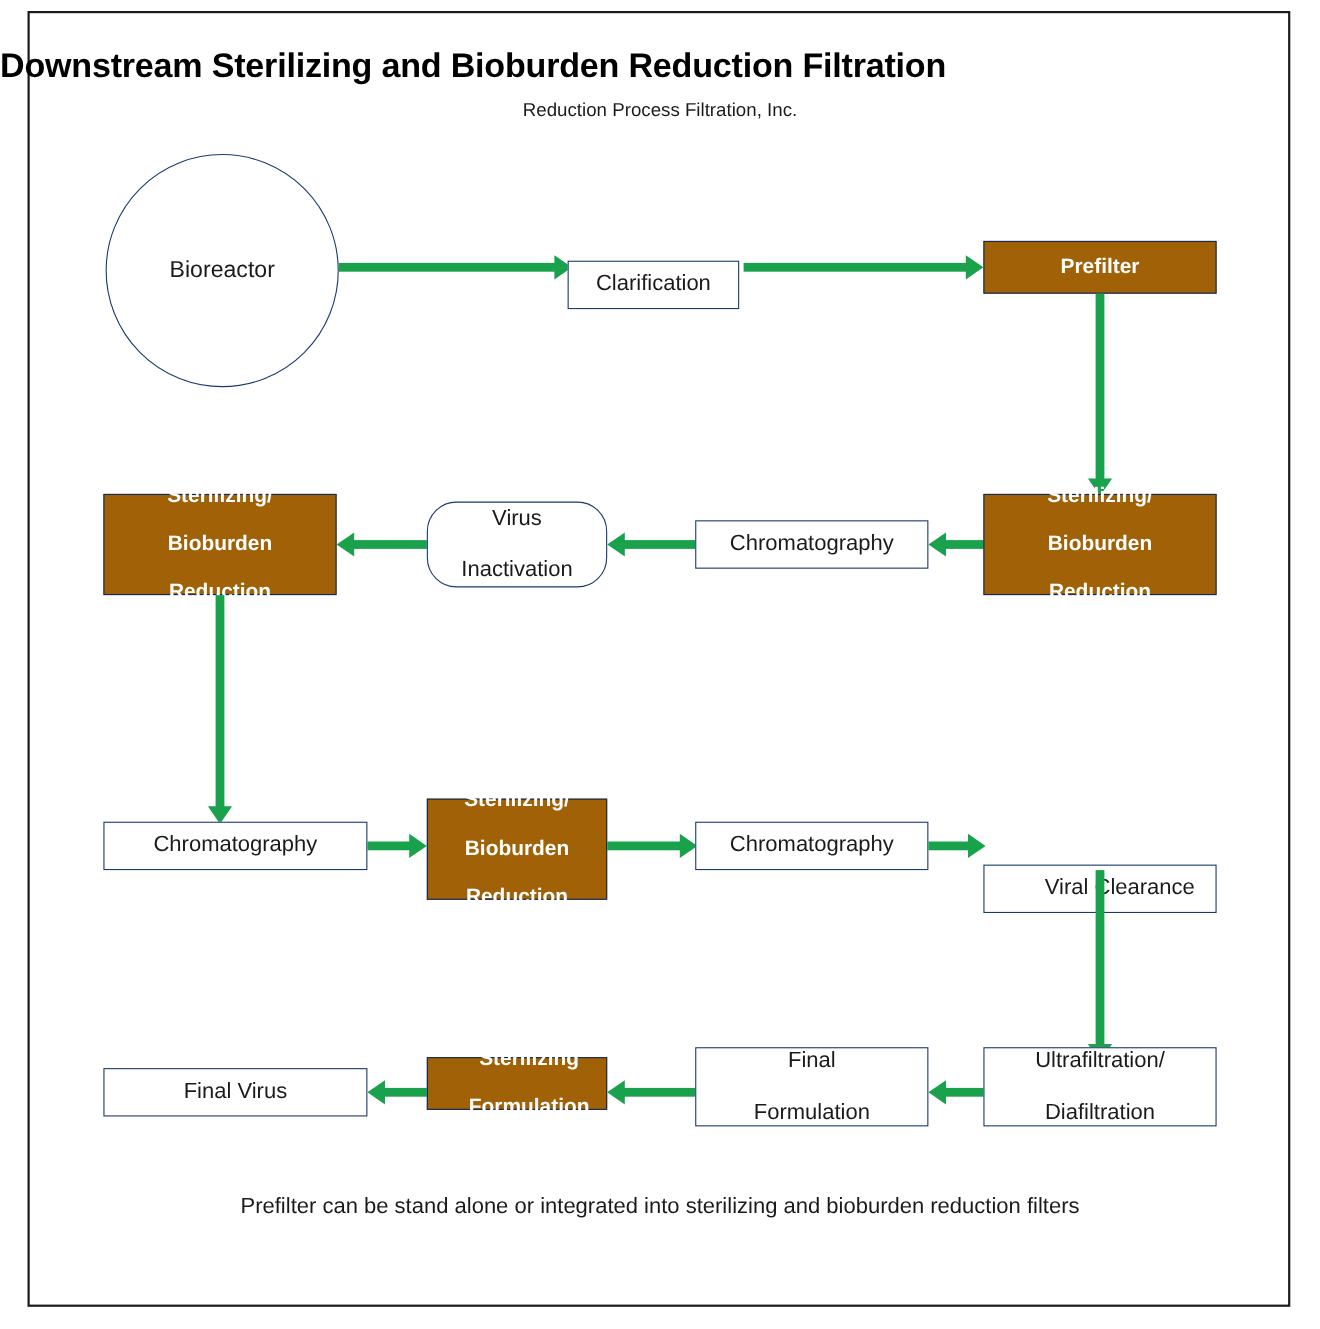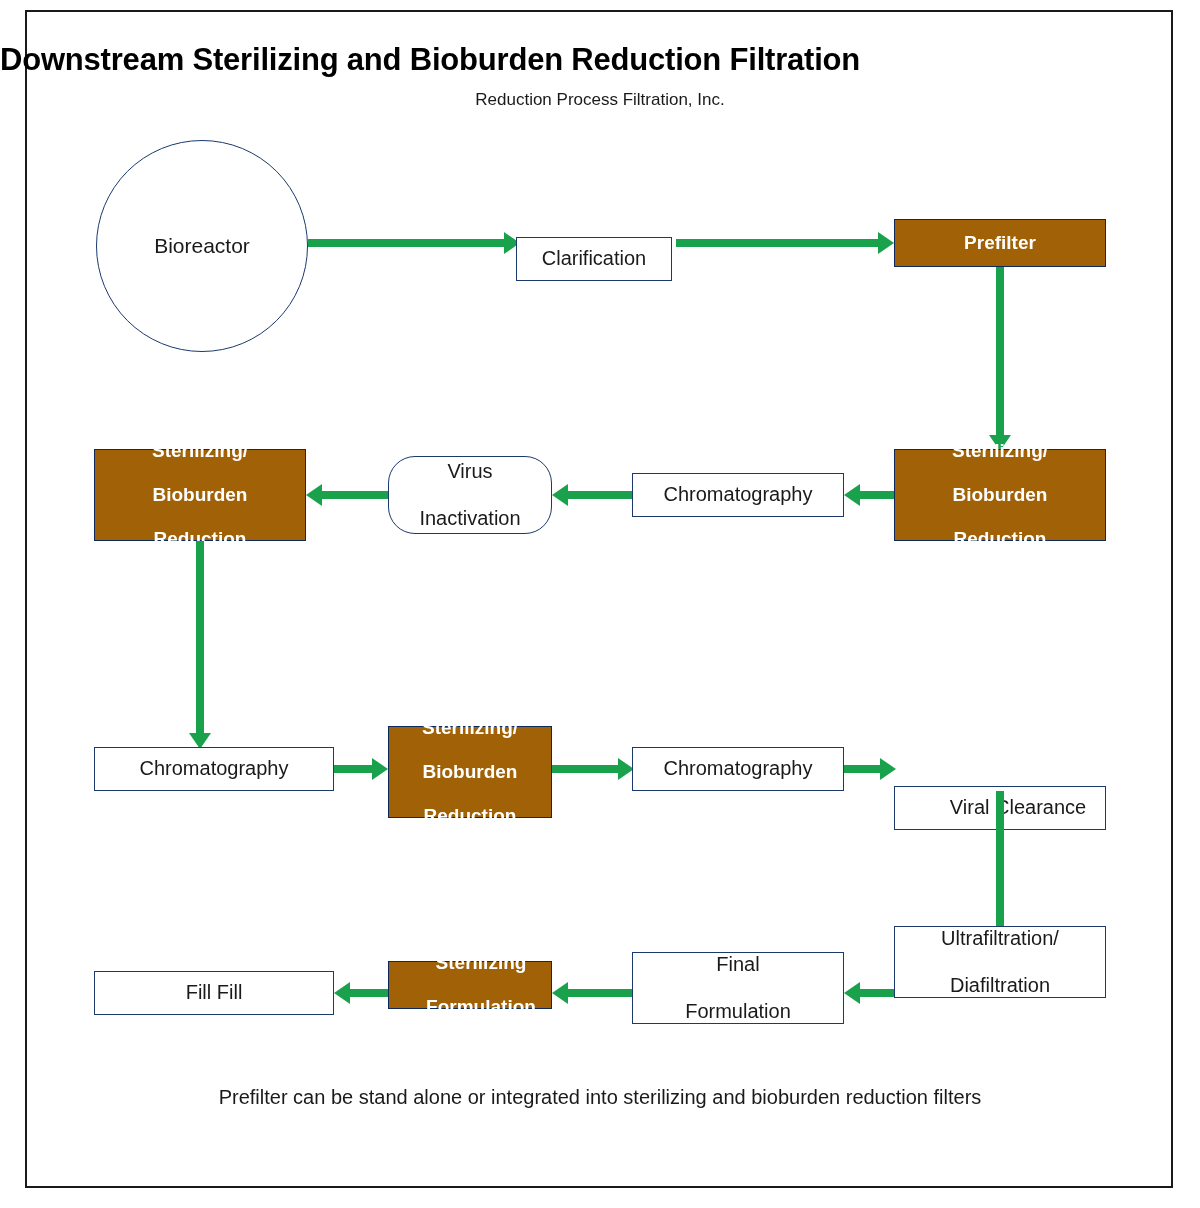--- a/index.html
+++ b/index.html
@@ -220,21 +220,21 @@
   <div class="node plain" style="left:894px; top:786px; width:212px; height:44px;padding-left:36px;">
     <span>Viral Clearance</span>
   </div>
 
   <div class="arrow" style="left:989px; top:791px; width:22px; height:175px;">
     <div class="shaft" style="left:7px; top:0; width:8px; height:160px;"></div>
     <div class="head down" style="left:0; top:158px;"></div>
   </div>
 
   <div class="node plain" style="left:94px; top:971px; width:240px; height:44px;">
-    <span>Fill Fill</span>
+    <span>Final Virus</span>
   </div>
 
   <div class="arrow" style="left:334px; top:982px; width:54px; height:22px;">
     <div class="shaft" style="left:14px; top:7px; width:40px; height:8px;"></div>
     <div class="head left" style="left:0; top:0;"></div>
   </div>
 
   <div class="node filled" style="left:388px; top:961px; width:164px; height:48px;padding-left:22px;">
     <span><span>Sterilizing</span><br><span>Formulation</span></span>
   </div>
@@ -246,18 +246,18 @@
 
   <div class="node plain" style="left:632px; top:952px; width:212px; height:72px;">
     <span><span>Final</span><br><span>Formulation</span></span>
   </div>
 
   <div class="arrow" style="left:844px; top:982px; width:52px; height:22px;">
     <div class="shaft" style="left:14px; top:7px; width:38px; height:8px;"></div>
     <div class="head left" style="left:0; top:0;"></div>
   </div>
 
-  <div class="node plain" style="left:894px; top:926px; width:212px; height:72px;">
+  <div class="node plain" style="left:894px; top:952px; width:212px; height:72px;">
     <span><span>Ultrafiltration/</span><br><span>Diafiltration</span></span>
   </div>
 
   <div class="footnote">Prefilter can be stand alone or integrated into sterilizing and bioburden reduction filters</div>
 </div>
 
 </body></html>

